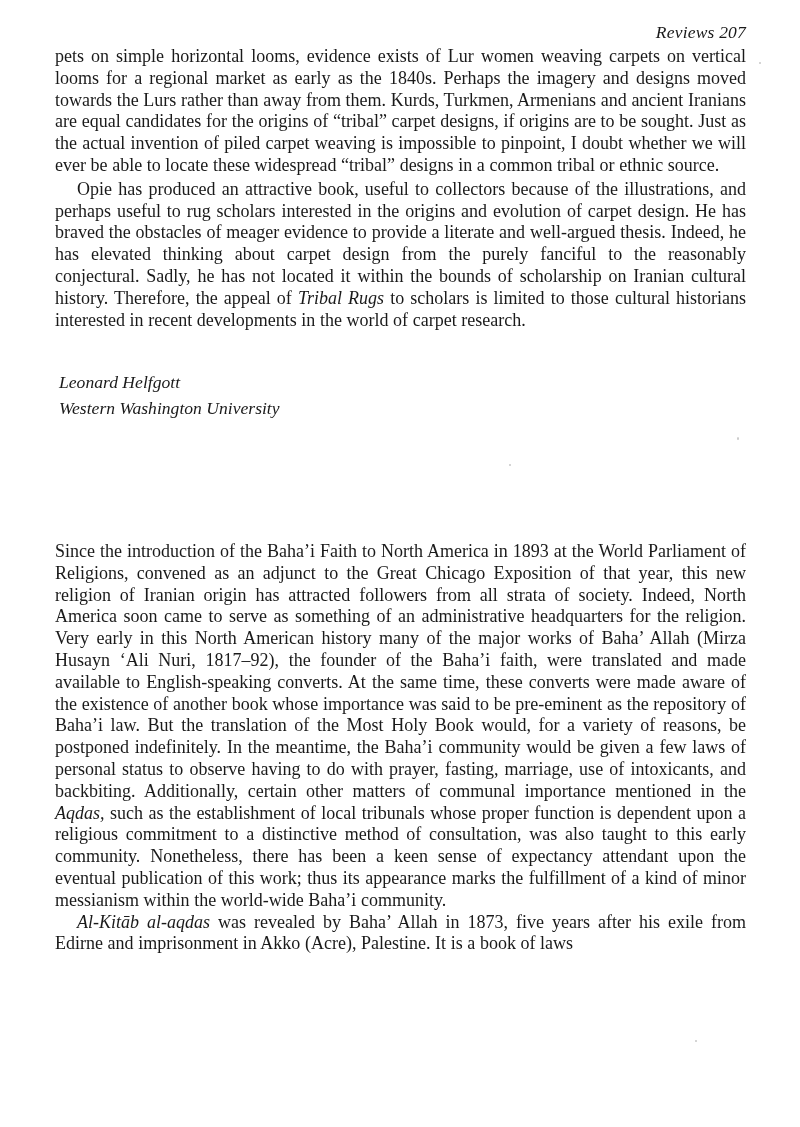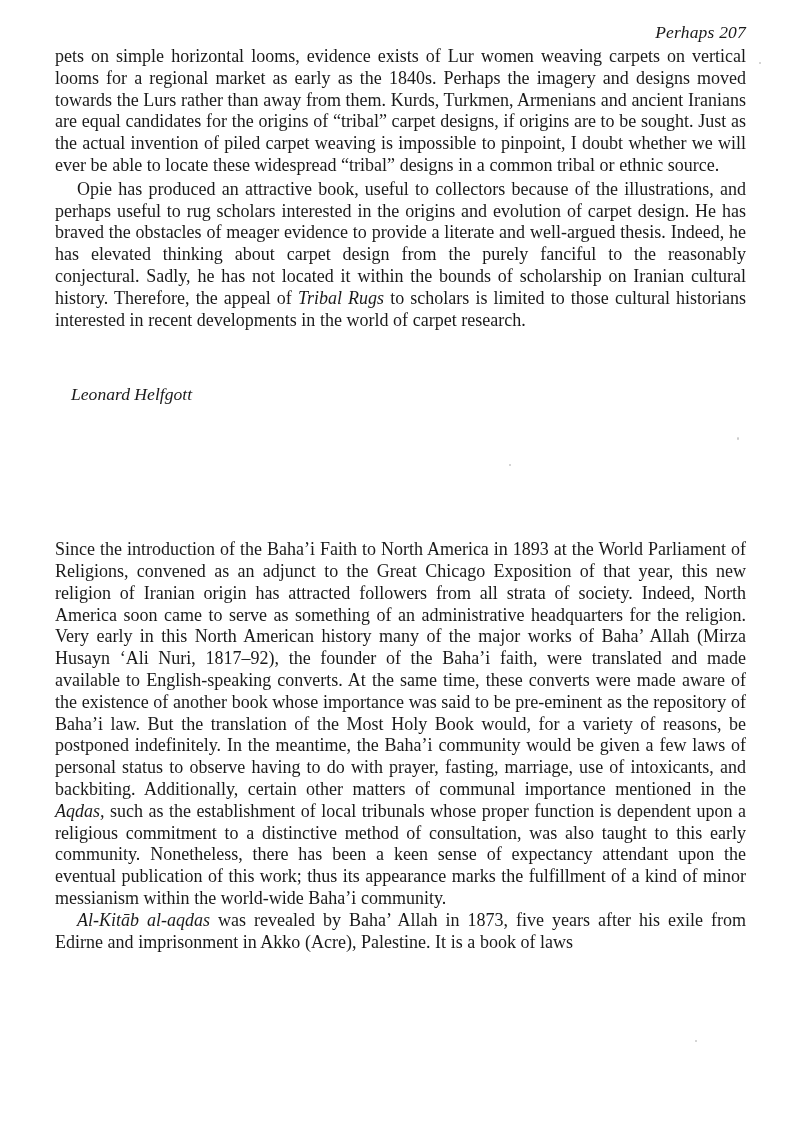--- a/index.html
+++ b/index.html
@@ -53,21 +53,21 @@
     hyphens: none;
   }
   p.body.indent {
     text-indent: 22px;
   }
 
   .gap-after-first { height: 2px; }
 
   
   .signature {
-    margin: 16px;
+    margin: 4px;
     font-style: italic;
     font-size: 17.6px;
     line-height: 21.8px;
     text-align: left;
   }
   .sig-gap-top { height: 37px; }
   .sig-gap-bottom { height: 73px; }
 
   
   p.citation {
@@ -95,35 +95,36 @@
   }
 </style>
 </head>
 <body>
 
 <div class="page">
 
   <div class="content">
 
     <div class="running-head">
-      <span>Perhaps</span>
+      <span>Reviews</span>
       <span class="folio">207</span>
     </div>
 
     <p class="body">pets on simple horizontal looms, evidence exists of Lur women weaving carpets on vertical looms for a regional market as early as the 1840s. Perhaps the imagery and designs moved towards the Lurs rather than away from them. Kurds, Turkmen, Armenians and ancient Iranians are equal candidates for the origins of “tribal” carpet designs, if origins are to be sought. Just as the actual invention of piled carpet weaving is impossible to pinpoint, I doubt whether we will ever be able to locate these widespread “tribal” designs in a common tribal or ethnic source.</p>
 
     <div class="gap-after-first"></div>
 
     <p class="body indent">
       <span>Opie has produced an attractive book, useful to collectors because of the illustrations, and perhaps useful to rug scholars interested in the origins and evolution of carpet design. He has braved the obstacles of meager evidence to provide a literate and well-argued thesis. Indeed, he has elevated thinking about carpet design from the purely fanciful to the reasonably conjectural. Sadly, he has not located it within the bounds of scholarship on Iranian cultural history. Therefore, the appeal of </span><em class="ital">Tribal Rugs</em><span> to scholars is limited to those cultural historians interested in recent developments in the world of carpet research.</span>
     </p>
 
     <div class="sig-gap-top"></div>
 
     <p class="signature">Leonard Helfgott</p>
+    <p class="signature">Western Washington University</p>
 
     <div class="sig-gap-bottom"></div>
 
 
     <div class="cite-gap-bottom"></div>
 
     <p class="body">
       <span>Since the introduction of the Baha’i Faith to North America in 1893 at the World Parliament of Religions, convened as an adjunct to the Great Chicago Exposition of that year, this new religion of Iranian origin has attracted followers from all strata of society. Indeed, North America soon came to serve as something of an administrative headquarters for the religion. Very early in this North American history many of the major works of Baha’ Allah (Mirza Husayn ‘Ali Nuri, 1817–92), the founder of the Baha’i faith, were translated and made available to English-speaking converts. At the same time, these converts were made aware of the existence of another book whose importance was said to be pre-eminent as the repository of Baha’i law. But the translation of the Most Holy Book would, for a variety of reasons, be postponed indefinitely. In the meantime, the Baha’i community would be given a few laws of personal status to observe having to do with prayer, fasting, marriage, use of intoxicants, and backbiting. Additionally, certain other matters of communal importance mentioned in the </span><em class="ital">Aqdas,</em><span> such as the establishment of local tribunals whose proper function is dependent upon a religious commitment to a distinctive method of consultation, was also taught to this early community. Nonetheless, there has been a keen sense of expectancy attendant upon the eventual publication of this work; thus its appearance marks the fulfillment of a kind of minor messianism within the world-wide Baha’i community.</span>
     </p>
 

